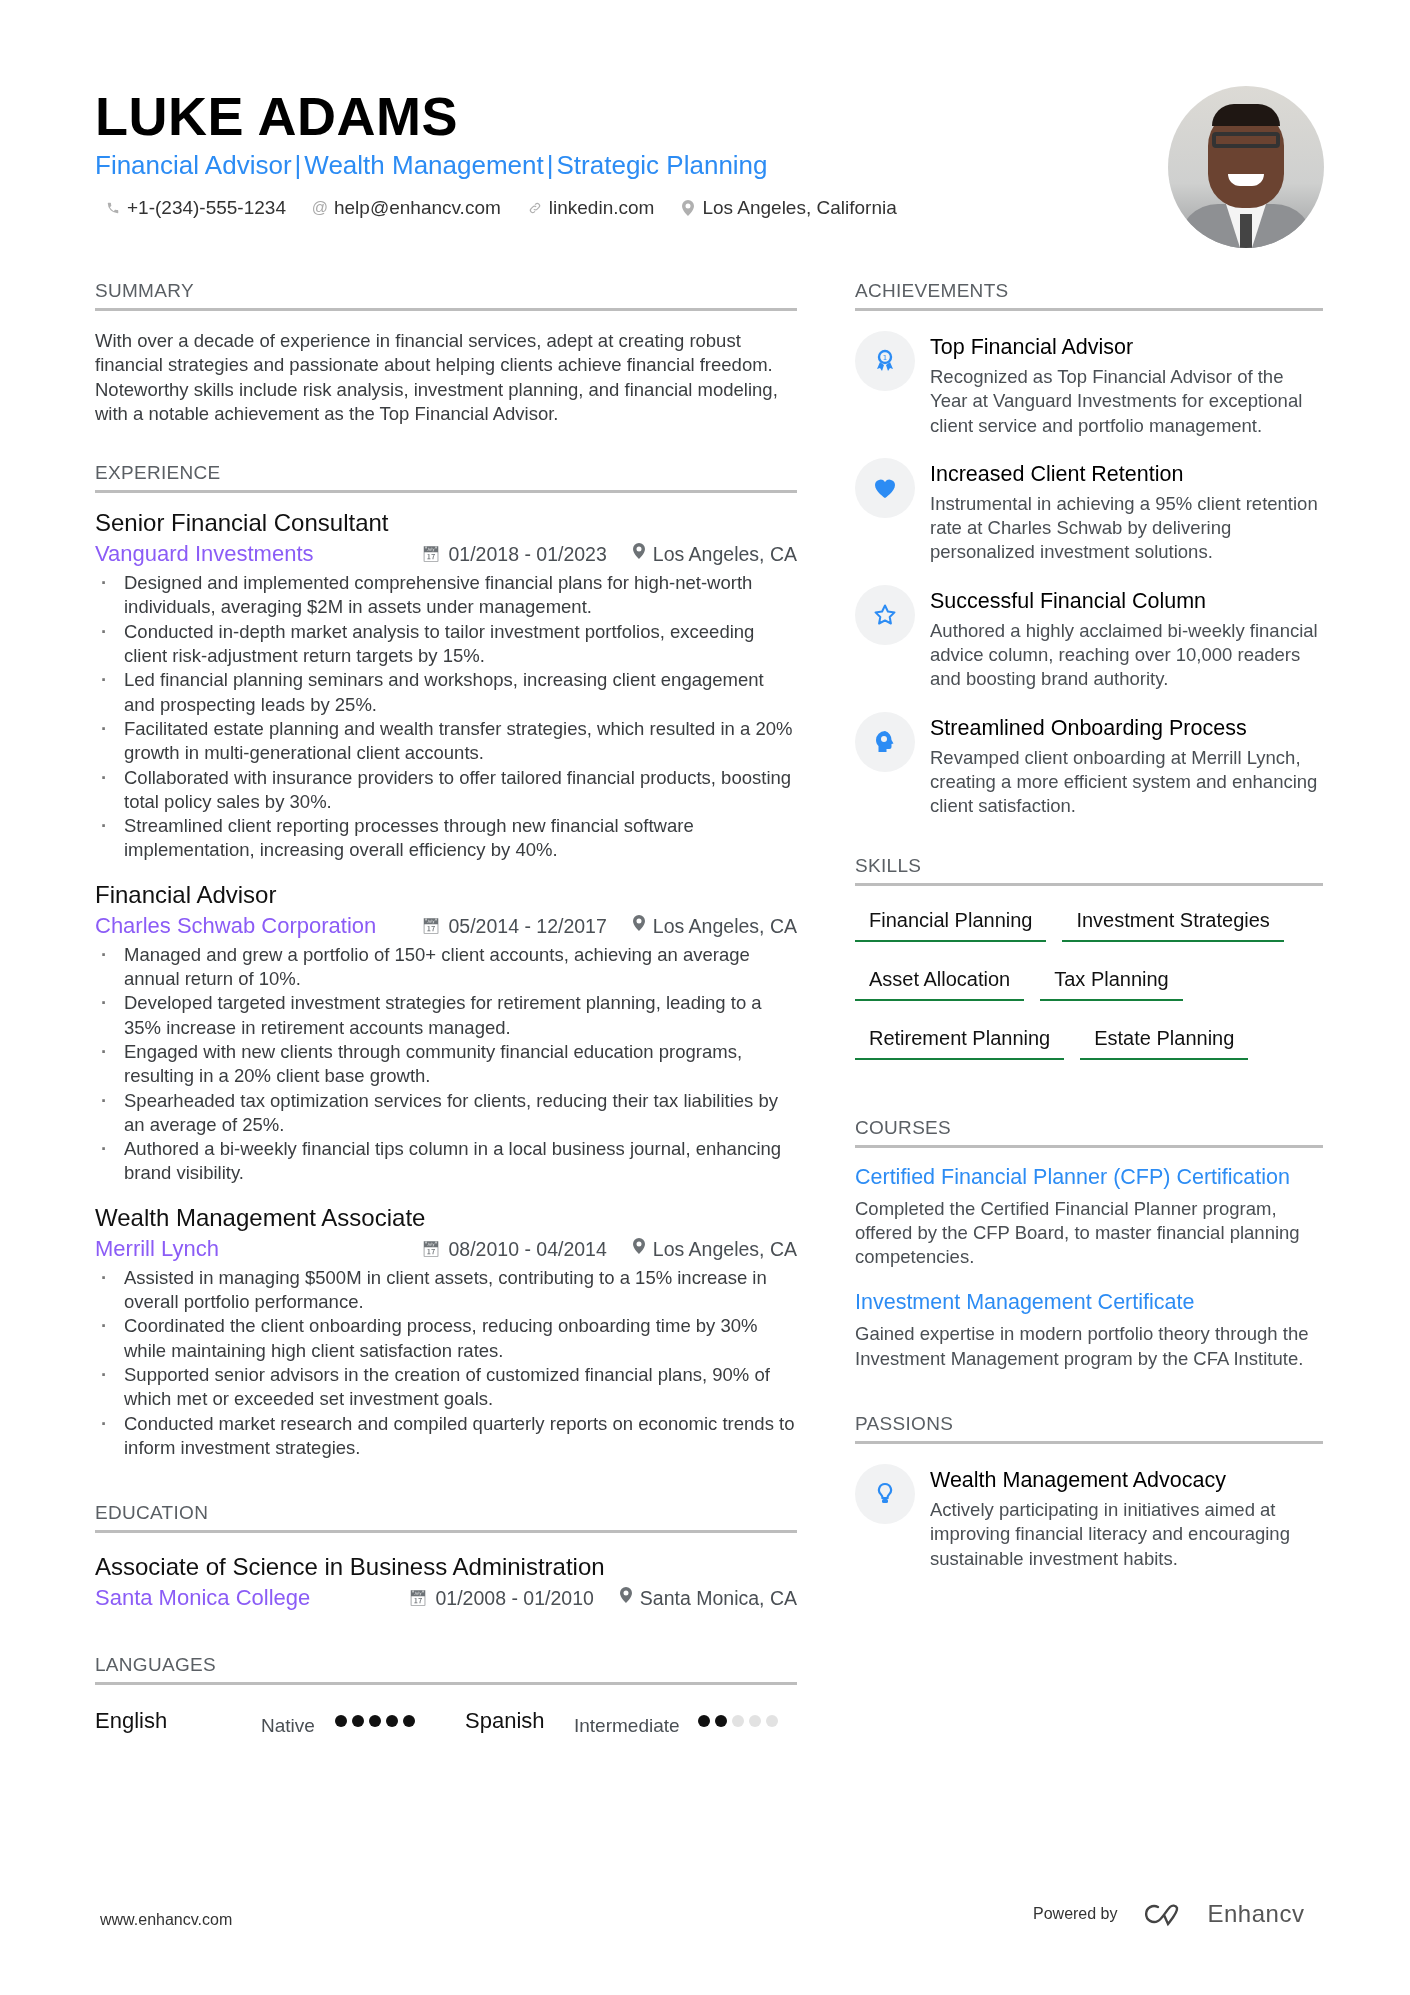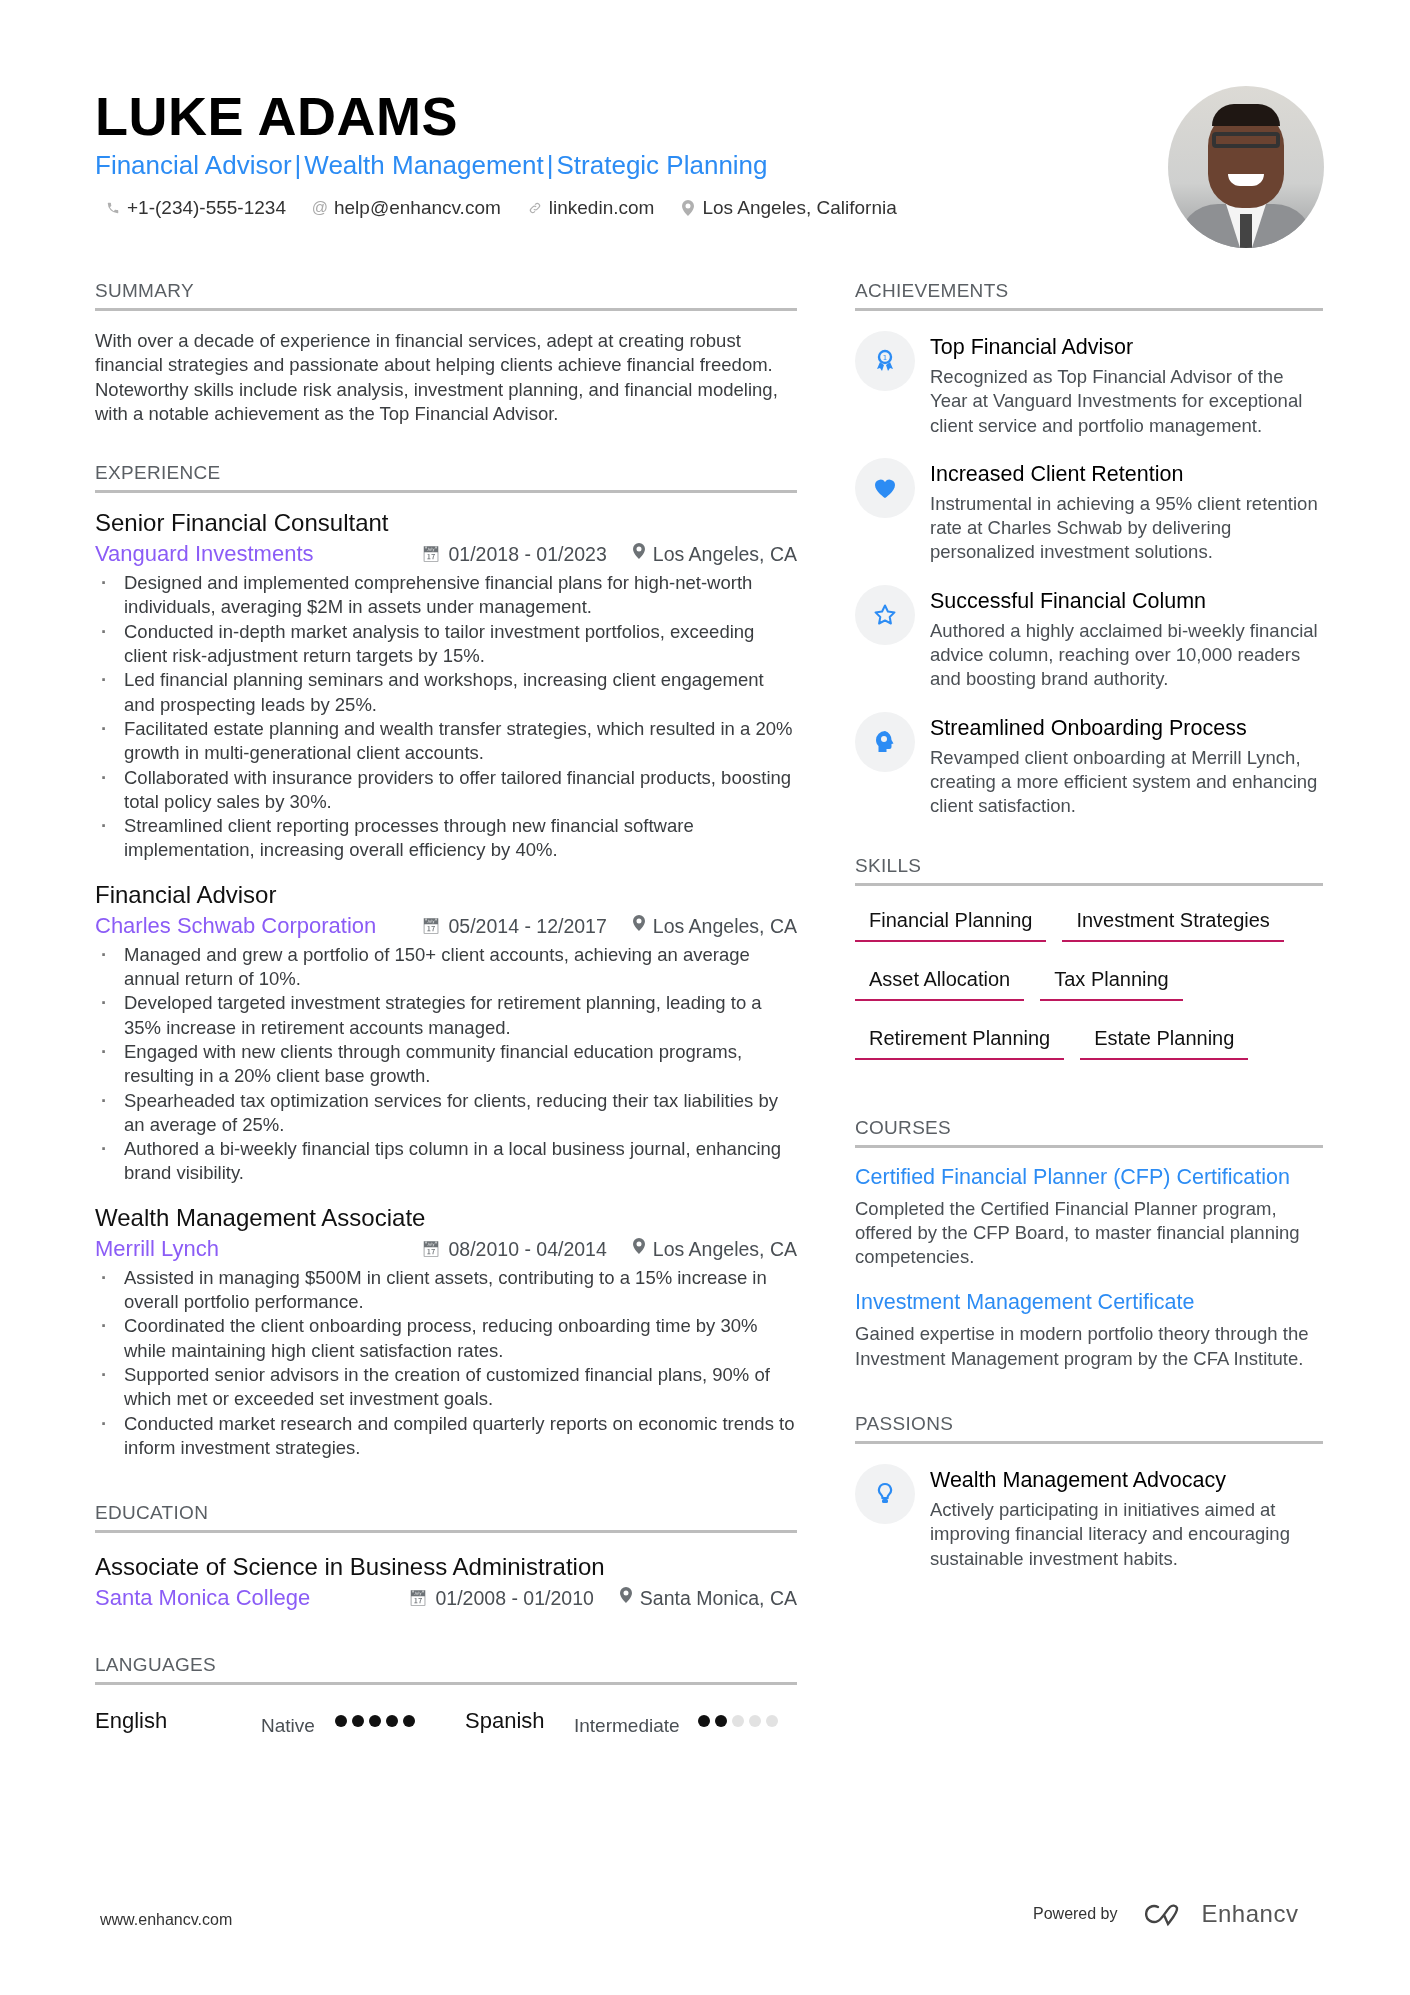--- a/index.html
+++ b/index.html
@@ -57,31 +57,31 @@
 
   
   .ach { display: flex; margin-top: 20px; }
   .ach:first-of-type { margin-top: 20px; }
   .ach-icon { flex: 0 0 60px; width: 60px; height: 60px; border-radius: 50%; background: #f1f2f3; display: flex; align-items: center; justify-content: center; color: #2c8cf4; font-size: 22px; margin-top: 0px; }
   .ach-body { margin-left: 15px; flex: 1; }
   .ach-title { font-size: 21.5px; color: #000000; line-height: 28px; margin-top: 2px; }
   .ach-desc { font-size: 18.5px; line-height: 24.3px; color: #4a4f54; margin-top: 4px; }
 
   .skills { display: flex; flex-wrap: wrap; gap: 0 16px; margin-top: 14px; }
-  .skill { font-size: 20px; color: #111; padding: 8px 14px 8px 14px; border-bottom: 2px solid #be185d; line-height: 24px; margin-bottom: 17px; }
+  .skill { font-size: 20px; color: #111; padding: 8px 14px 8px 14px; border-bottom: 2px solid #15803d; line-height: 24px; margin-bottom: 17px; }
 
   .course { margin-top: 16px; }
   .course-title { font-size: 21.5px; color: #2c8cf4; line-height: 27px; }
   .course-desc { font-size: 18.5px; line-height: 24.3px; color: #4a4f54; margin-top: 6px; }
 
   
   .footer-left { position: absolute; left: 100px; top: 1911px; font-size: 16px; color: #333; }
   .footer-right { position: absolute; left: 1033px; top: 1900px; display: flex; align-items: center; gap: 24px; }
   .powered { font-size: 16px; color: #333; }
-  .brand { display: flex; align-items: center; gap: 14px; font-size: 24px; color: #555; letter-spacing: 0.5px; }
+  .brand { display: flex; align-items: center; gap: 20px; font-size: 24px; color: #555; letter-spacing: 0.5px; }
 </style>
 </head>
 <body>
 
 <div class="page">
 
   <div class="header">
     <div class="name">LUKE ADAMS</div>
     <div class="headline">
       <span>Financial Advisor</span><span class="sep">|</span><span>Wealth Management</span><span class="sep">|</span><span>Strategic Planning</span>

